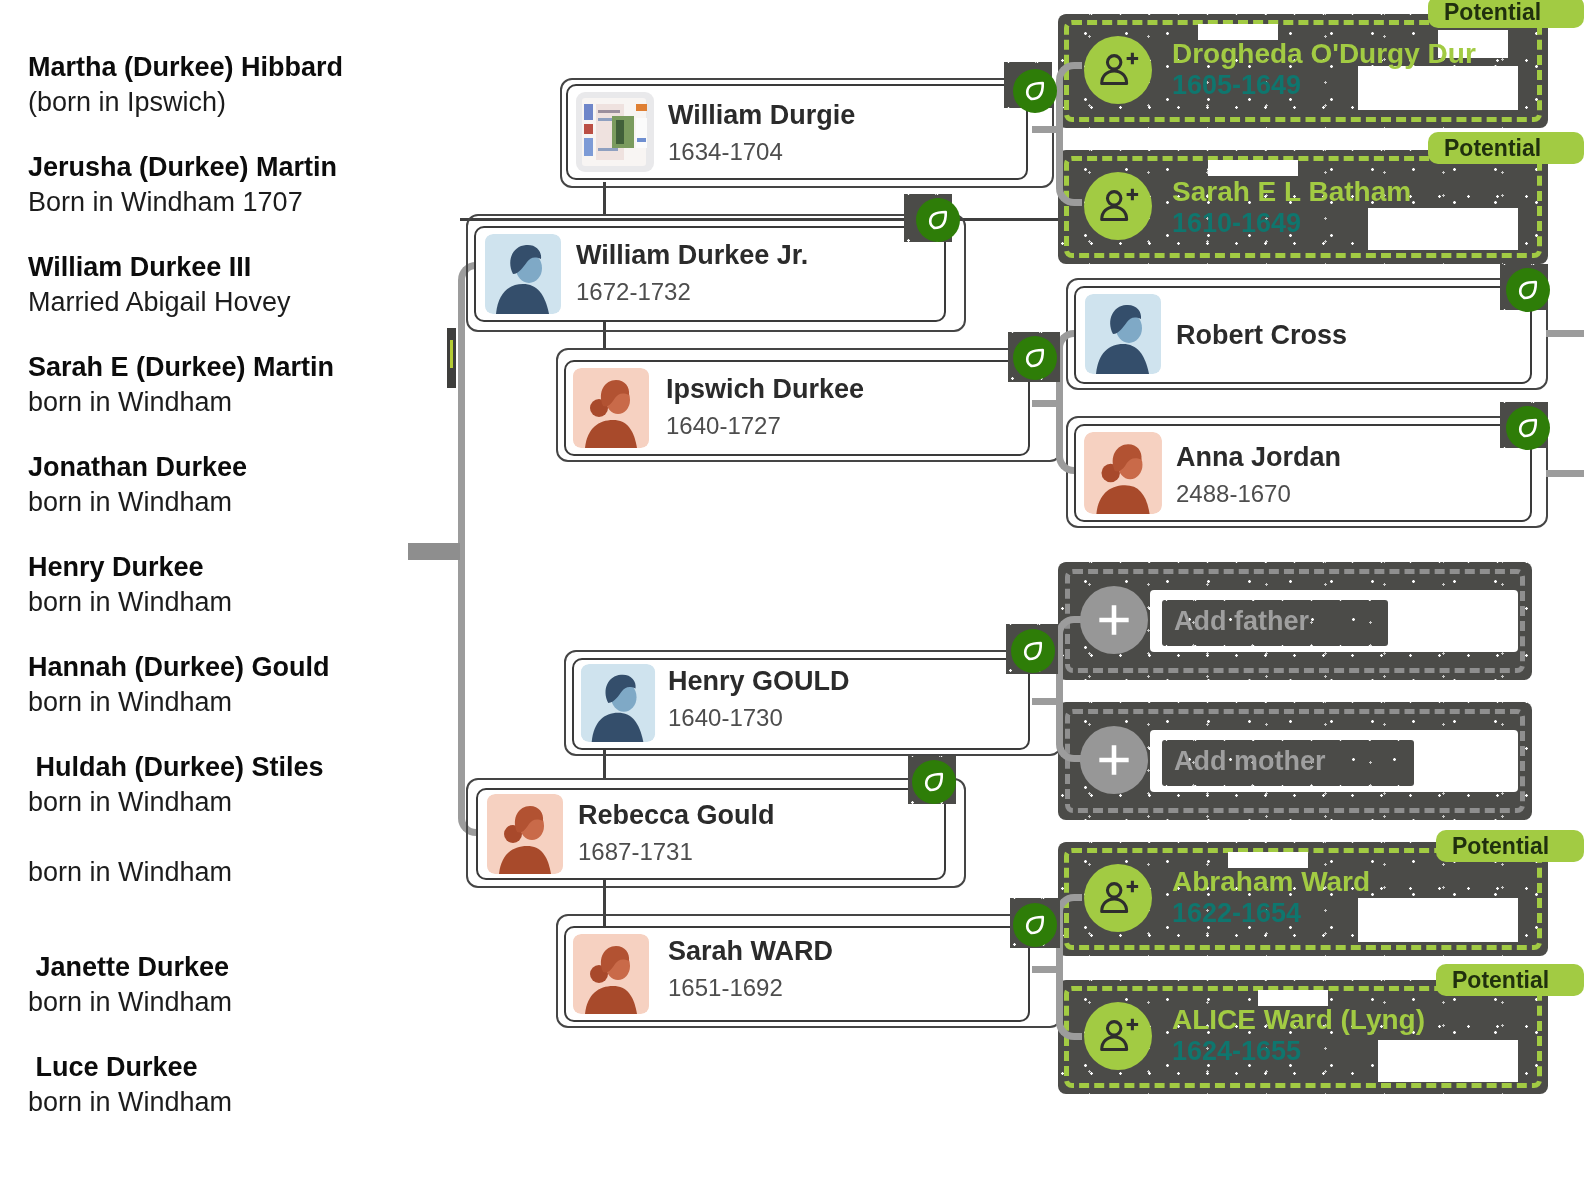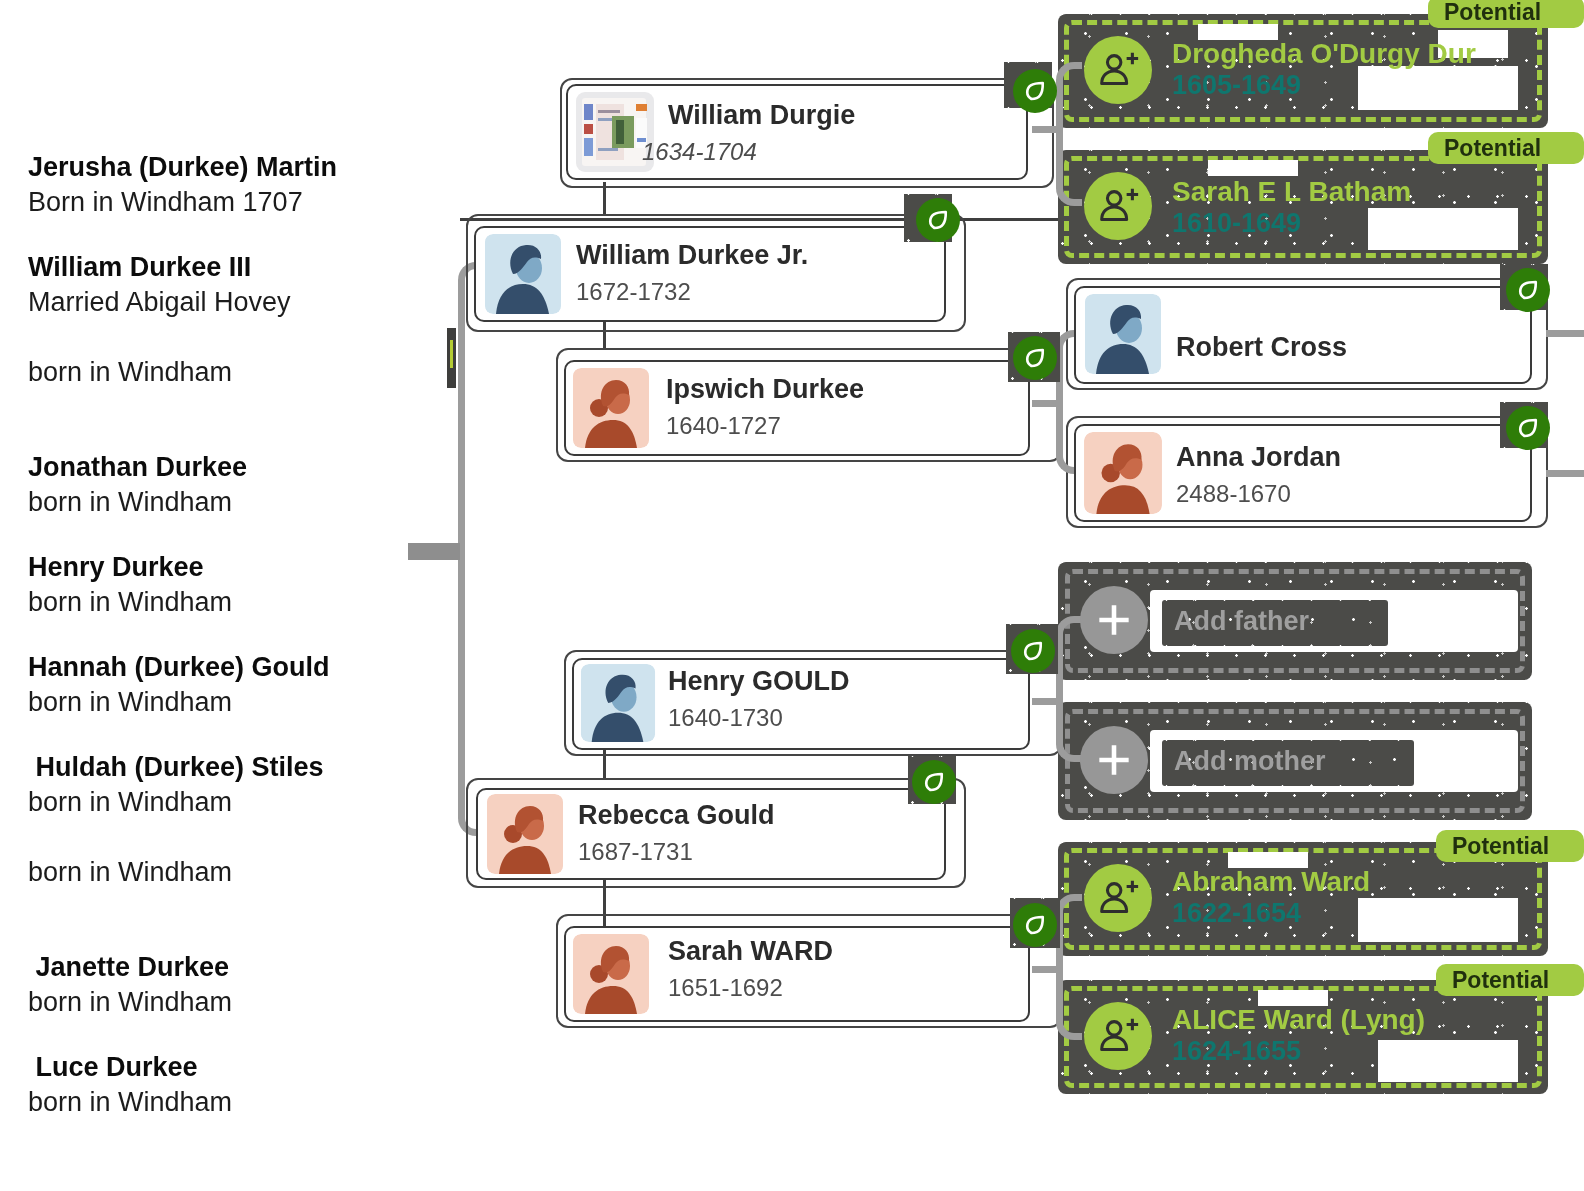--- a/index.html
+++ b/index.html
@@ -60,29 +60,34 @@
 
   
   .thumb{position:absolute;background:#e9e9eb;border-radius:9px;overflow:hidden;}
   .thumb div{position:absolute;}
 </style>
 </head>
 <body>
 
 <div id="stage">
 
+  <div class="sb-item" style="top:52px">
+      <div class="sb-name">Martha (Durkee) Hibbard</div>
+      <div class="sb-note">(born in Ipswich)</div>
+    </div>
   <div class="sb-item" style="top:152px">
       <div class="sb-name">Jerusha (Durkee) Martin</div>
       <div class="sb-note">Born in Windham 1707</div>
     </div>
   <div class="sb-item" style="top:252px">
       <div class="sb-name">William Durkee III</div>
       <div class="sb-note">Married Abigail Hovey</div>
     </div>
   <div class="sb-item" style="top:352px">
+      <div class="sb-name">Sarah E (Durkee) Martin</div>
       <div class="sb-note">born in Windham</div>
     </div>
   <div class="sb-item" style="top:452px">
       <div class="sb-name">Jonathan Durkee</div>
       <div class="sb-note">born in Windham</div>
     </div>
   <div class="sb-item" style="top:552px">
       <div class="sb-name">Henry Durkee</div>
       <div class="sb-note">born in Windham</div>
     </div>
@@ -194,21 +199,21 @@
     <div style="left:22px;top:18px;width:22px;height:3px;background:#9b8f9d;"></div>
     <div style="left:22px;top:26px;width:18px;height:3px;background:#8fa0c0;"></div>
     <div style="left:22px;top:56px;width:20px;height:3px;background:#8fa0c0;"></div>
     <div style="left:36px;top:24px;width:22px;height:32px;background:#7a9b5e;"></div>
     <div style="left:40px;top:28px;width:8px;height:24px;background:#41603a;"></div>
     <div style="left:60px;top:12px;width:11px;height:7px;background:#df7f33;"></div>
     <div style="left:60px;top:26px;width:11px;height:30px;background:#fbfbfb;"></div>
     <div style="left:61px;top:46px;width:9px;height:4px;background:#6f8fd0;"></div>
   </div>
   <div class="pname" style="left:668px;top:100px;">William Durgie</div>
-  <div class="pdates" style="left:642px;top:138px;font-style:italic;">1634-1704</div>
+  <div class="pdates" style="left:668px;top:138px;">1634-1704</div>
 
   <div class="card" style="left:474px;top:226px;width:472px;height:96px;"></div>
   <div class="avatar" style="left:484px;top:234px;width:78px;height:80px;">
     <svg width="78" height="80" viewBox="0 0 76 80">
         <rect width="76" height="80" rx="8" fill="#cfe3ee"></rect>
         <ellipse cx="44" cy="34" rx="13" ry="15" fill="#7fa9c6"></ellipse>
         <path d="M28 40 C21 26 28 12 41 11 C51 10 57 17 56 25 C49 22 45 24 42 28 C39 32 34 40 28 40 Z" fill="#344e6b"></path>
         <path d="M11 80 C13 59 24 50 38 50 C52 50 60 60 64 80 Z" fill="#344e6b"></path>
       </svg>
   </div>
@@ -268,21 +273,21 @@
 
   <div class="card" style="left:1074px;top:286px;width:458px;height:98px;"></div>
   <div class="avatar" style="left:1084px;top:294px;width:78px;height:80px;">
     <svg width="78" height="80" viewBox="0 0 76 80">
         <rect width="76" height="80" rx="8" fill="#cfe3ee"></rect>
         <ellipse cx="44" cy="34" rx="13" ry="15" fill="#7fa9c6"></ellipse>
         <path d="M28 40 C21 26 28 12 41 11 C51 10 57 17 56 25 C49 22 45 24 42 28 C39 32 34 40 28 40 Z" fill="#344e6b"></path>
         <path d="M11 80 C13 59 24 50 38 50 C52 50 60 60 64 80 Z" fill="#344e6b"></path>
       </svg>
   </div>
-  <div class="pname" style="left:1176px;top:320px;margin-top:12px;">Robert Cross</div>
+  <div class="pname" style="left:1176px;top:320px;">Robert Cross</div>
 
   <div class="card" style="left:1074px;top:424px;width:458px;height:98px;"></div>
   <div class="avatar" style="left:1084px;top:432px;width:78px;height:82px;">
     <svg width="78" height="82" viewBox="0 0 76 80">
         <rect width="76" height="80" rx="8" fill="#f6d1c1"></rect>
         <circle cx="26" cy="40" r="9" fill="#a8492b"></circle>
         <ellipse cx="45" cy="32" rx="12" ry="14" fill="#c96a49"></ellipse>
         <path d="M30 38 C24 24 32 12 43 12 C52 12 57 19 56 27 C49 24 45 26 42 30 C39 35 35 40 30 38 Z" fill="#b25232"></path>
         <path d="M12 80 C14 60 26 52 40 52 C54 52 61 62 64 80 Z" fill="#a84a2b"></path>
       </svg>

